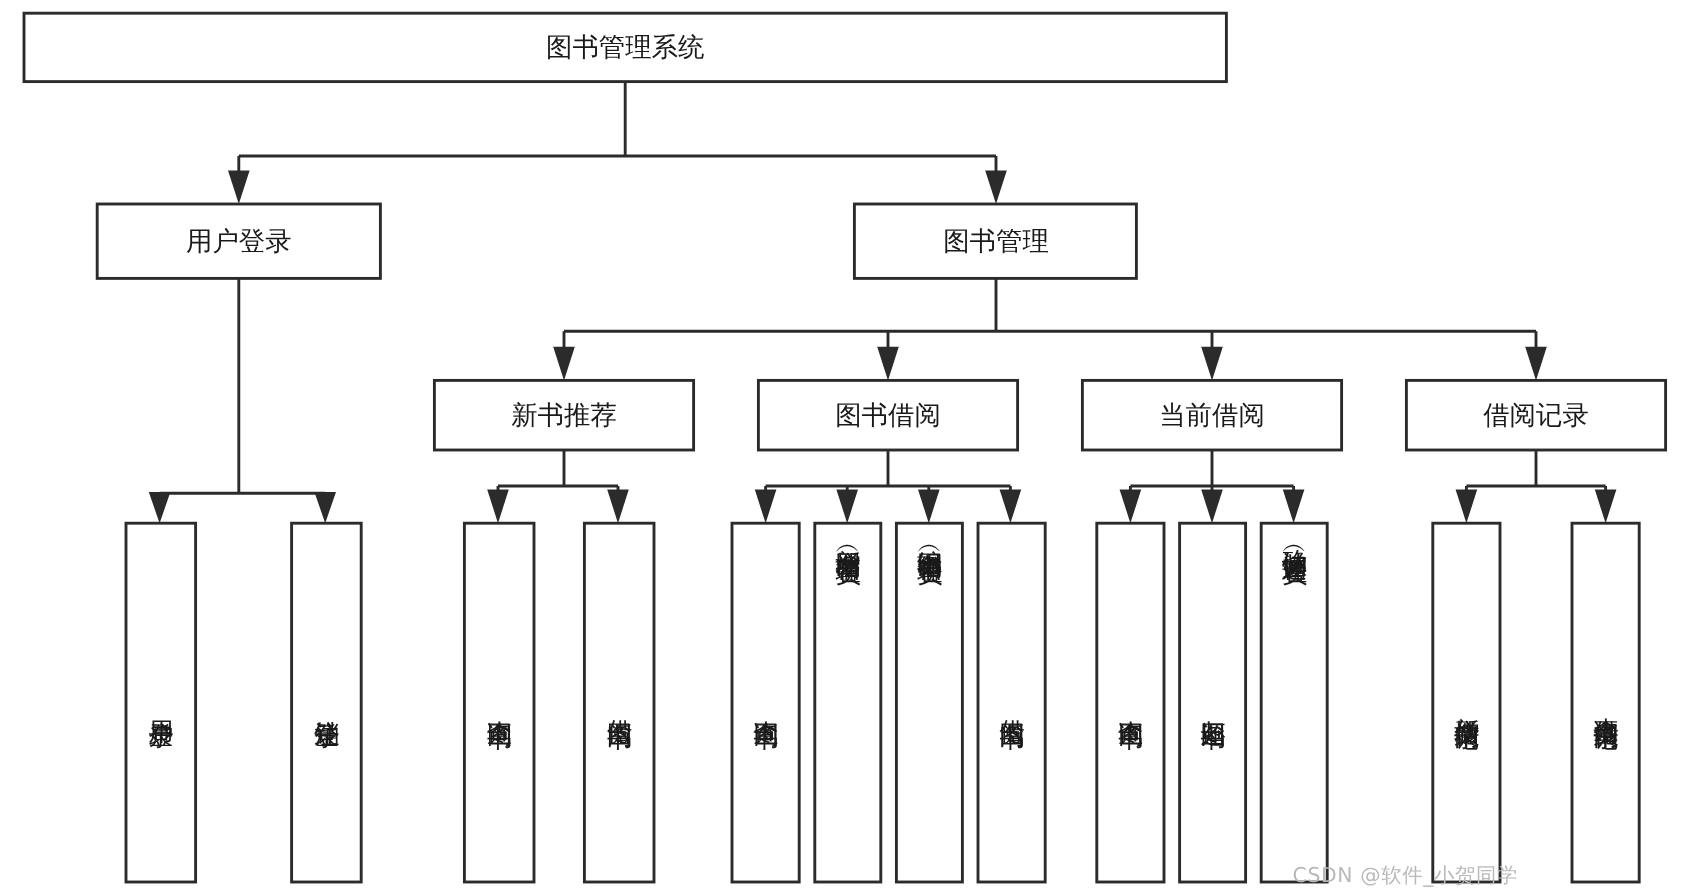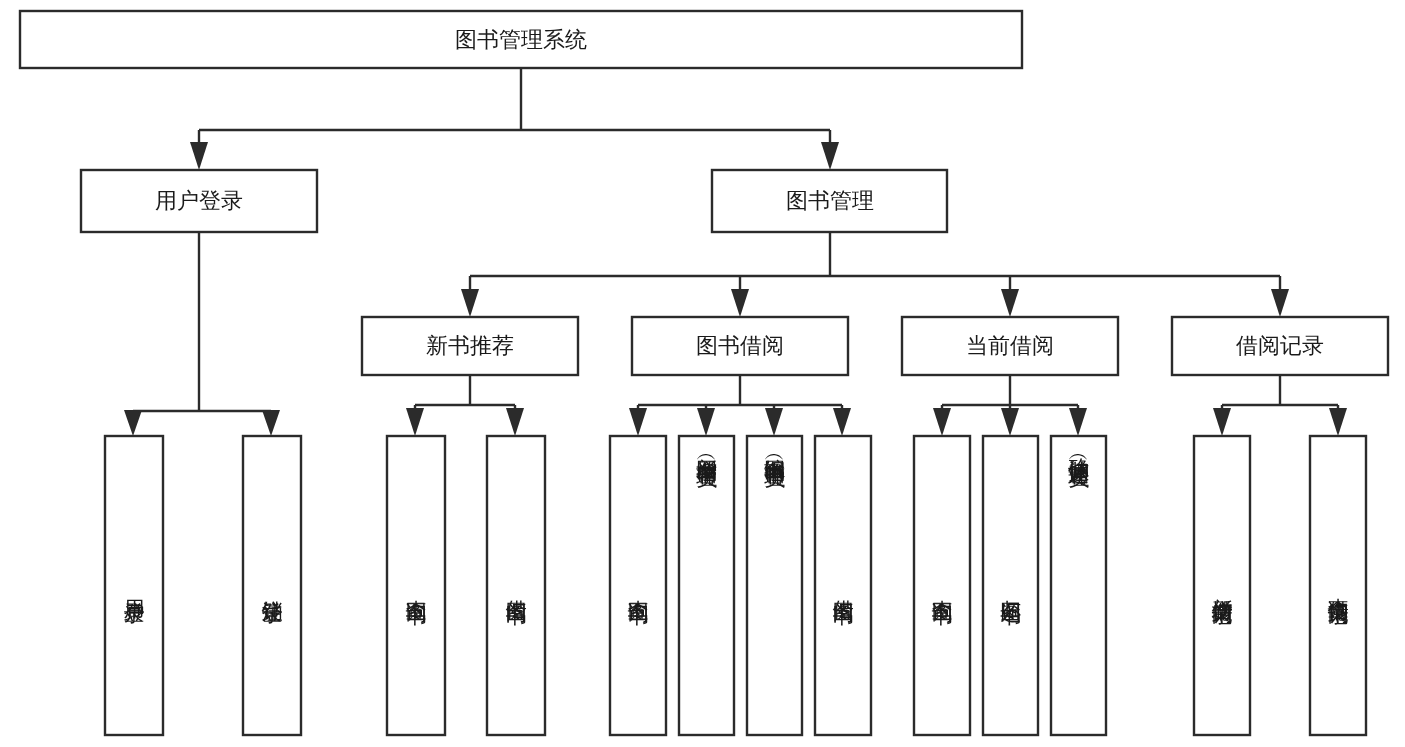--- a/index.html
+++ b/index.html
@@ -256,14 +256,15 @@
     <span class="leaf-label-text">确认归还（管理员）</span>
   </div>
 
   <div class="leaf-label-wrap" style="left:1194px; top:436px; width:56px; height:299px;">
     <span class="leaf-label-text centered">新增借阅记录</span>
   </div>
   <div class="leaf-label-wrap" style="left:1310px; top:436px; width:56px; height:299px;">
     <span class="leaf-label-text centered">查询借阅记录</span>
   </div>
 
+  <div class="watermark">CSDN @软件_小贺同学</div>
 
 </div>
 
 </body></html>

